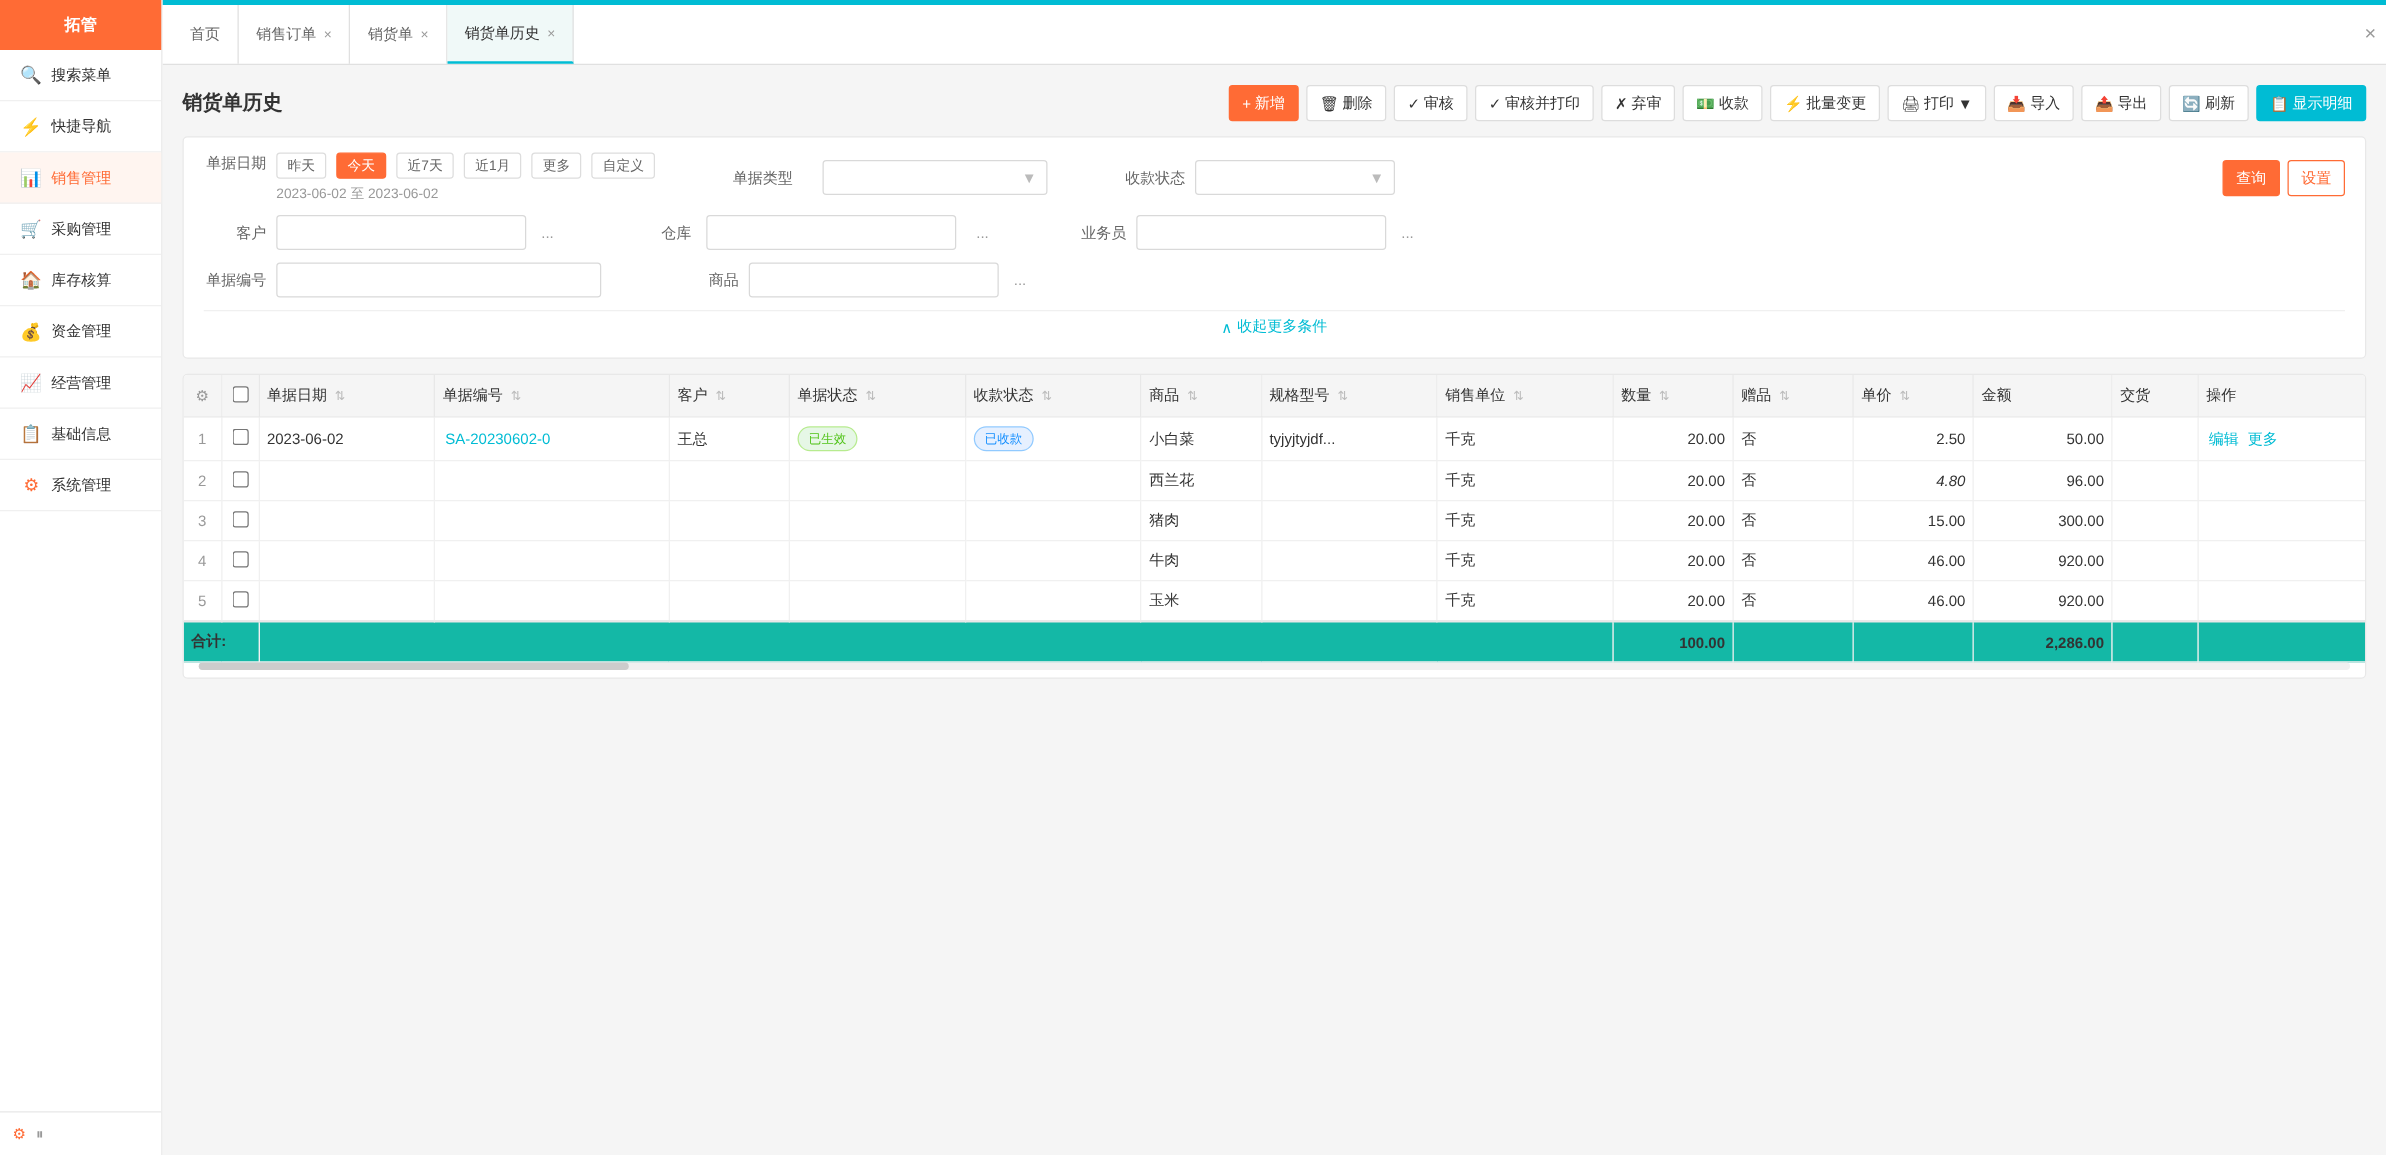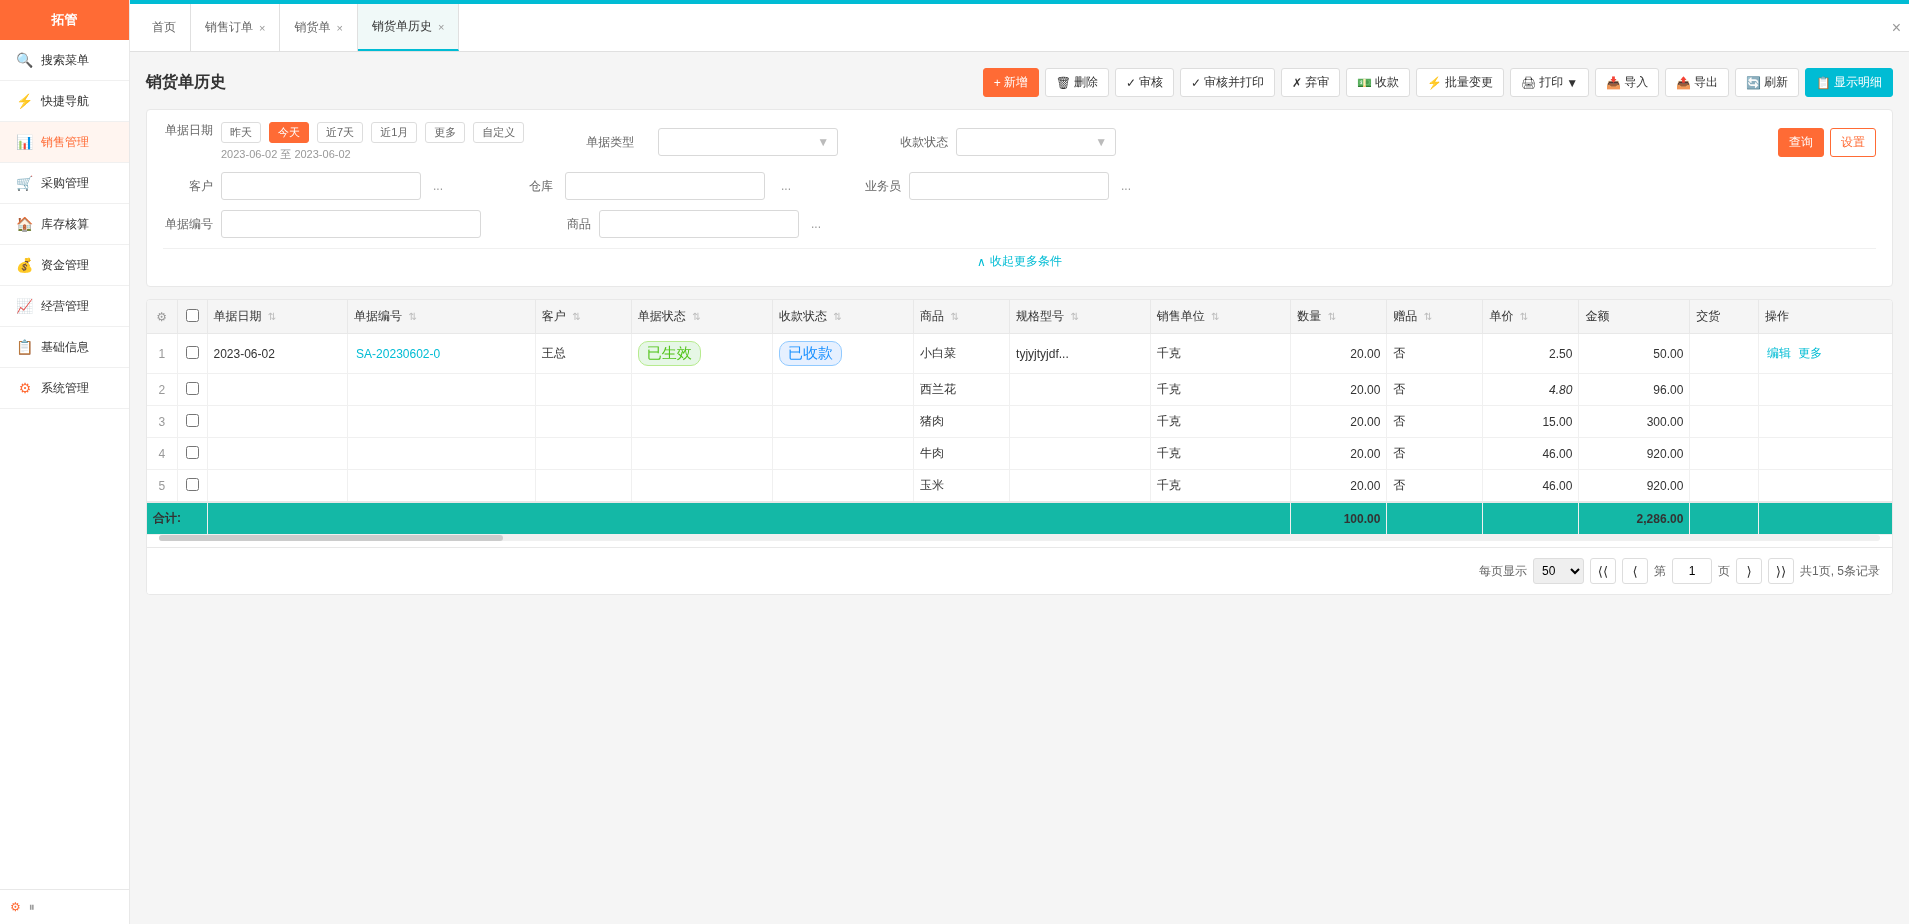--- a/index.html
+++ b/index.html
@@ -51,21 +51,21 @@
     
     
     .table-container { background: #fff; border: 1px solid #e8e8e8; border-radius: 4px; overflow: hidden; }
     table { width: 100%; border-collapse: collapse; font-size: 12px; }
     thead { background: #f5f5f5; }
     th { padding: 8px 6px; text-align: left; border-bottom: 1px solid #e8e8e8; border-right: 1px solid #e8e8e8; color: #333; font-weight: normal; white-space: nowrap; position: relative; }
     th:last-child { border-right: none; }
     td { padding: 7px 6px; border-bottom: 1px solid #f0f0f0; border-right: 1px solid #f0f0f0; color: #333; white-space: nowrap; }
     td:last-child { border-right: none; }
     .sort-icon { color: #bbb; font-size: 10px; margin-left: 3px; }
-    .badge { display: inline-block; padding: 2px 8px; border-radius: 10px; font-size: 15px; }
+    .badge { display: inline-block; padding: 2px 8px; border-radius: 10px; font-size: 10px; }
     .badge-green { background: #e6f7e6; color: #52c41a; border: 1px solid #b7eb8f; }
     .badge-blue { background: #e6f0ff; color: #1890ff; border: 1px solid #91caff; }
     .action-link { color: #00bcd4; cursor: pointer; margin: 0 2px; }
     
     
     .summary-row { background: #14b8a6; border-top: 2px solid #e8e8e8; margin-top: 32px; }
     .summary-row td { font-weight: bold; }
     
     
     .pagination { display: flex; align-items: center; justify-content: flex-end; padding: 10px 12px; gap: 6px; font-size: 12px; color: #666; border-top: 1px solid #e8e8e8; background: #fff; }
@@ -467,32 +467,16 @@
             <td></td>
             <td></td>
           </tr>
         </tfoot>
       </table>
 
       <div class="scrollbar">
         <div class="scrollbar-thumb"></div>
       </div>
 
-      <div class="pagination">
-        <span>每页显示</span>
-        <select class="page-select">
-          <option>50</option>
-          <option>20</option>
-          <option>100</option>
-        </select>
-        <button class="page-btn">⟨⟨</button>
-        <button class="page-btn">⟨</button>
-        <span>第</span>
-        <input class="page-input" type="text" value="1" style="">
-        <span>页</span>
-        <button class="page-btn">⟩</button>
-        <button class="page-btn">⟩⟩</button>
-        <span>共1页, 5条记录</span>
-      </div>
     </div>
 
   </div>
 </div>
 
 </body></html>

